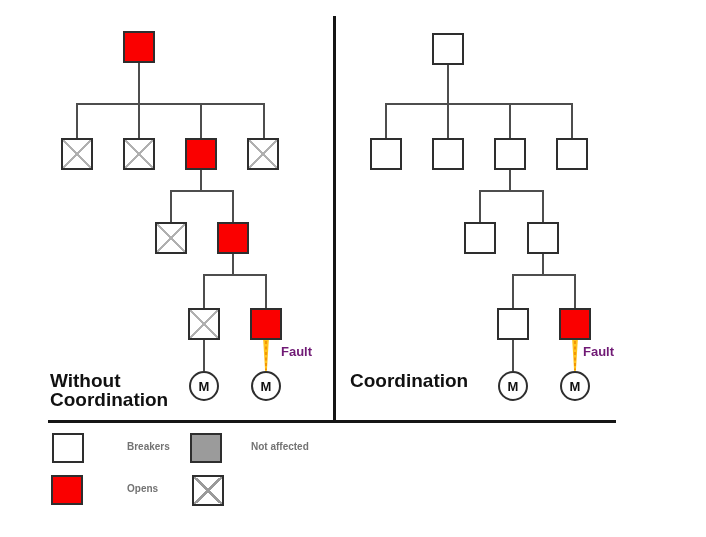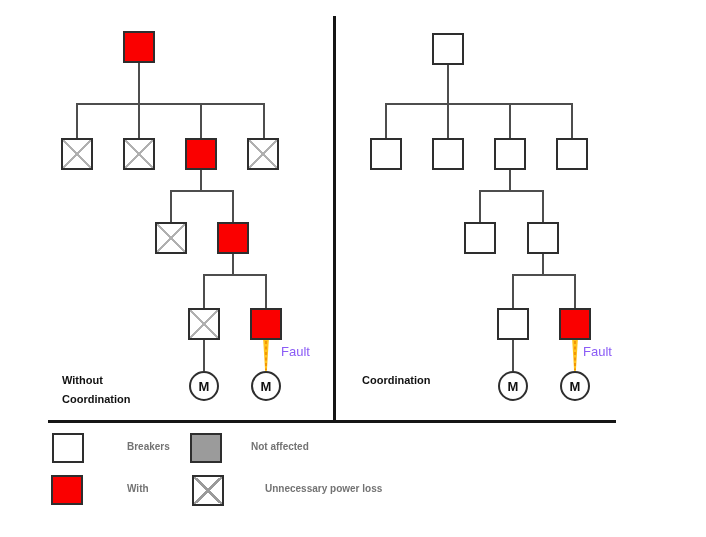--- a/index.html
+++ b/index.html
@@ -18,24 +18,24 @@
       linear-gradient(to top right,    transparent 46.5%, #b0b0b0 46.5%, #b0b0b0 53.5%, transparent 53.5%),
       linear-gradient(to bottom right, transparent 46.5%, #b0b0b0 46.5%, #b0b0b0 53.5%, transparent 53.5%);
   }
   .motor {
     position:absolute; width:30px; height:30px; box-sizing:border-box;
     border:2px solid #2e2e2e; border-radius:50%; background:#ffffff;
     display:flex; align-items:center; justify-content:center;
     font-weight:bold; font-size:13px; color:#111111;
   }
   .caption {
-    position:absolute; font-weight:bold; font-size:11px; line-height:19px;
-    white-space:nowrap; color:#111111;margin-left:12px;
+    position:absolute; font-weight:bold; font-size:19px; line-height:19px;
+    white-space:nowrap; color:#111111;
   }
-  .fault-label { position:absolute; font-weight:normal; font-size:13px; color:#8b5cf6; white-space:nowrap; }
+  .fault-label { position:absolute; font-weight:bold; font-size:13px; color:#701a75; white-space:nowrap; }
   .divider-v { position:absolute; left:333px; top:16px; width:3px; height:405px; background:#161616; }
   .divider-h { position:absolute; left:48px; top:420px; width:568px; height:3px; background:#161616; }
   .lbox {
     position:absolute; width:32px; height:30px; box-sizing:border-box;
     border:2px solid #2e2e2e; background:#ffffff;
   }
   .lbox.opens { background:#fa0000; }
   .lbox.gray  { background:#9b9b9b; }
   .lbox.x {
     height:31px;
@@ -133,18 +133,17 @@
     <div>Coordination</div>
   </div>
 
   <div class="lbox" style="left:52px;top:433px"></div>
   <div class="legend-label" style="left:88px;top:441px">Breakers</div>
 
   <div class="lbox gray" style="left:190px;top:433px"></div>
   <div class="legend-label" style="left:212px;top:441px">Not affected</div>
 
   <div class="lbox opens" style="left:51px;top:475px"></div>
-  <div class="legend-label" style="left:88px;top:483px">With</div>
+  <div class="legend-label" style="left:88px;top:483px">Opens</div>
 
   <div class="lbox x" style="left:192px;top:475px"></div>
-  <div class="legend-label" style="left:226px;top:483px">Unnecessary power loss</div>
 
 </div>
 
 </body></html>

